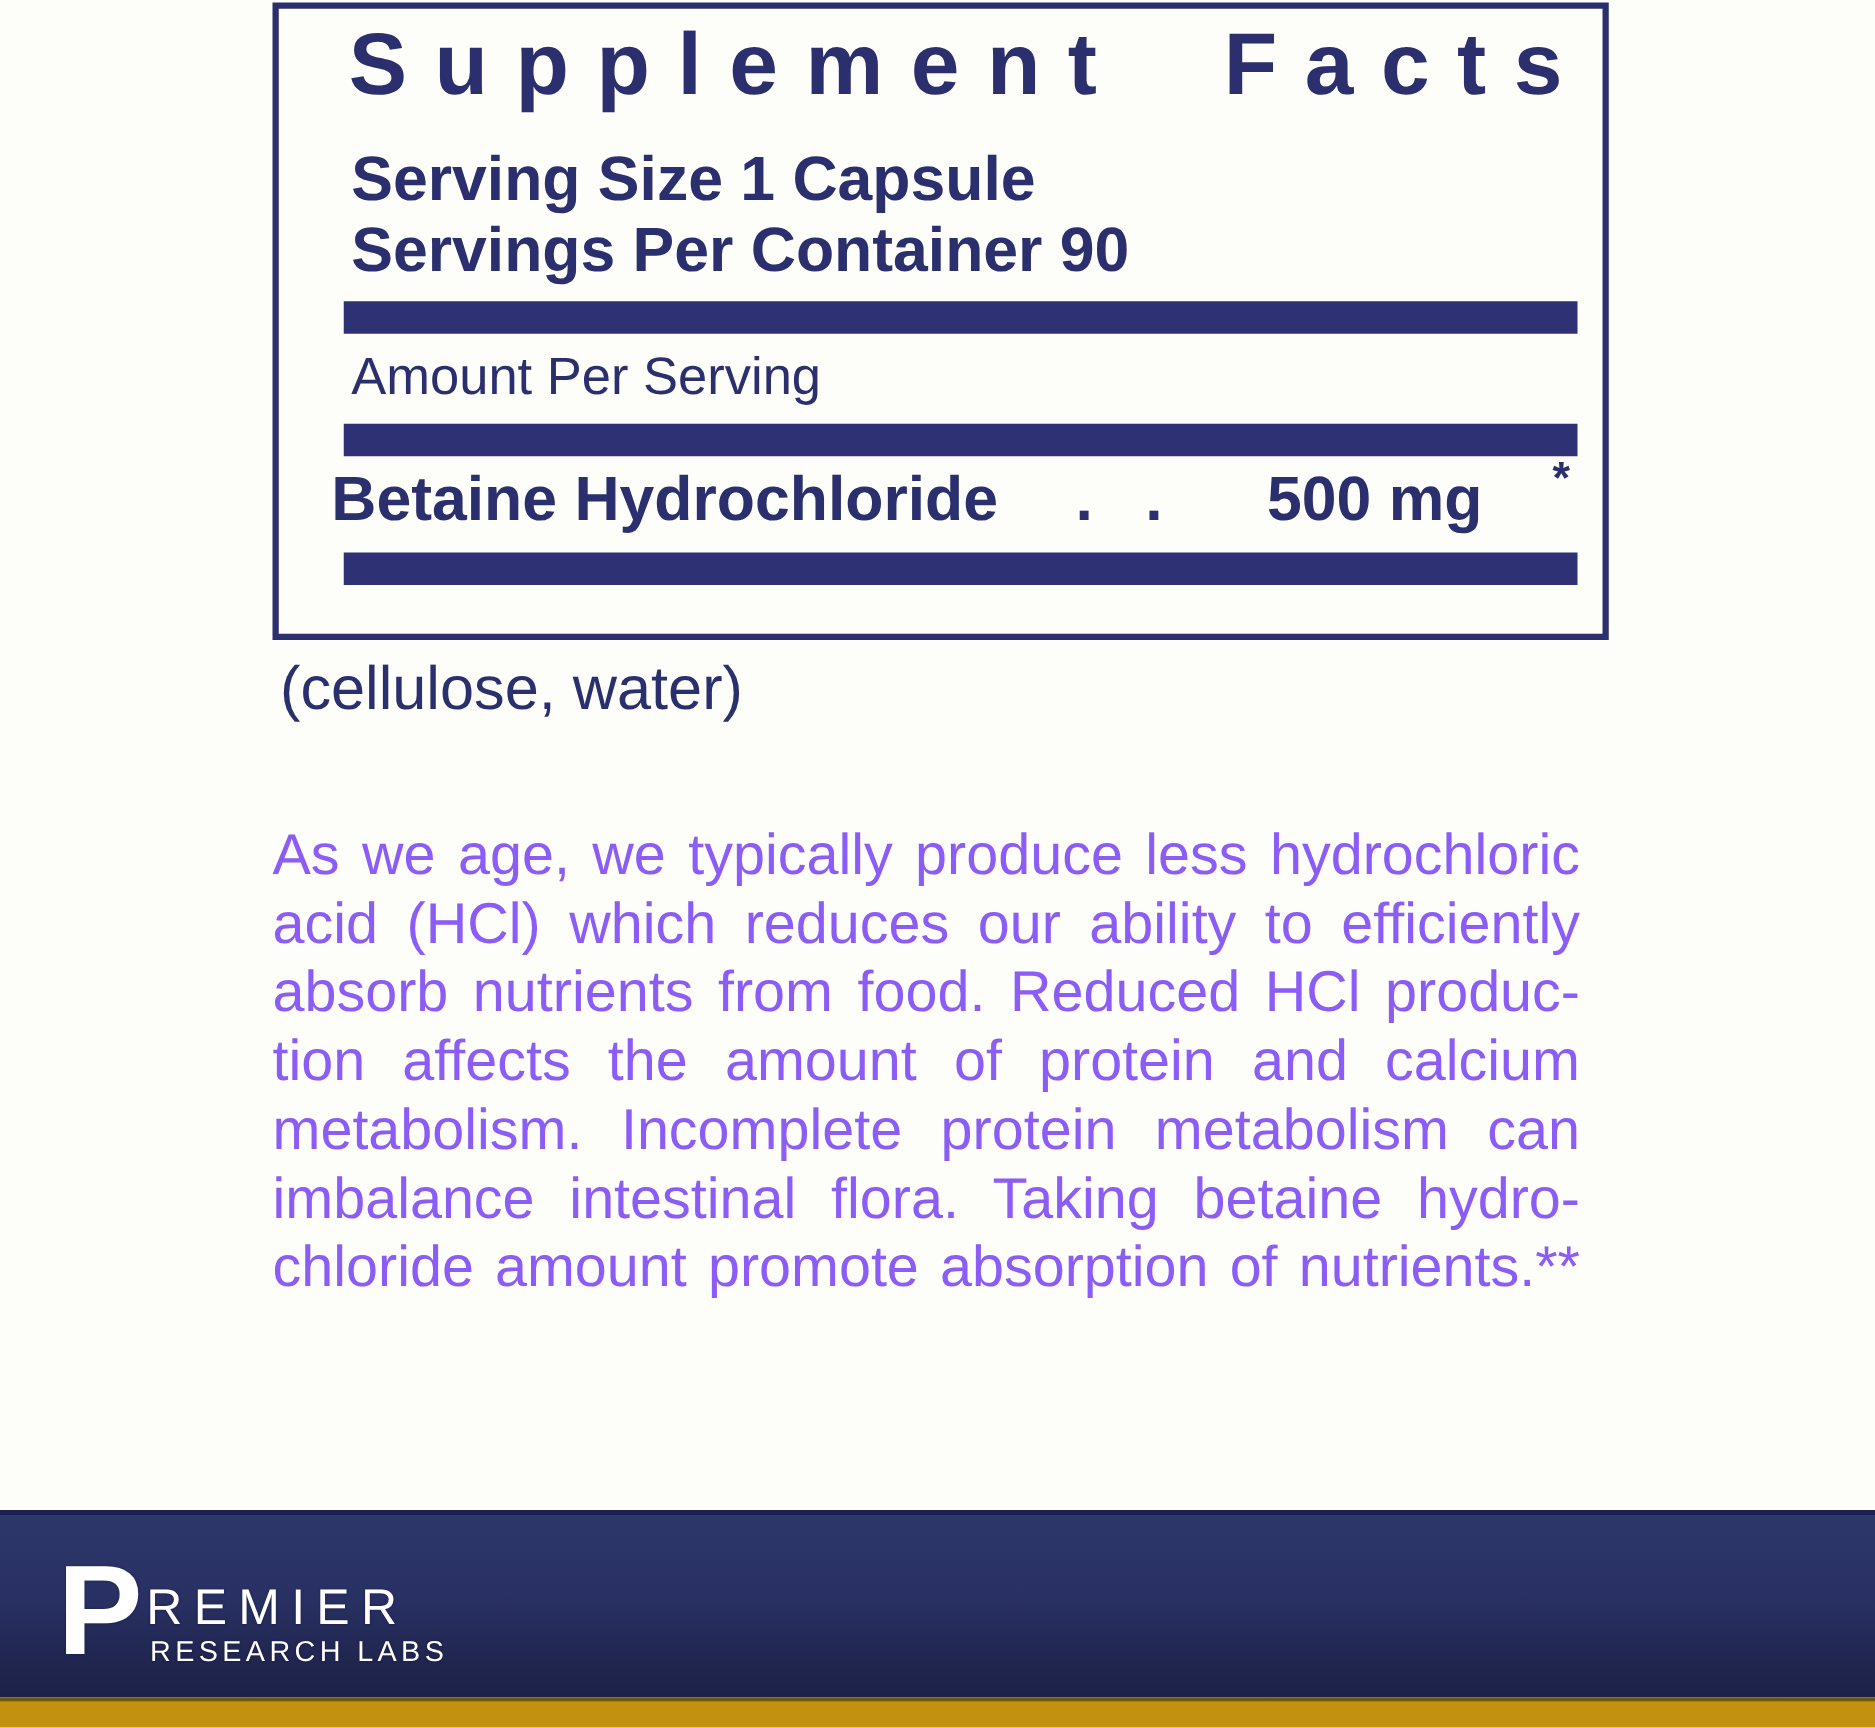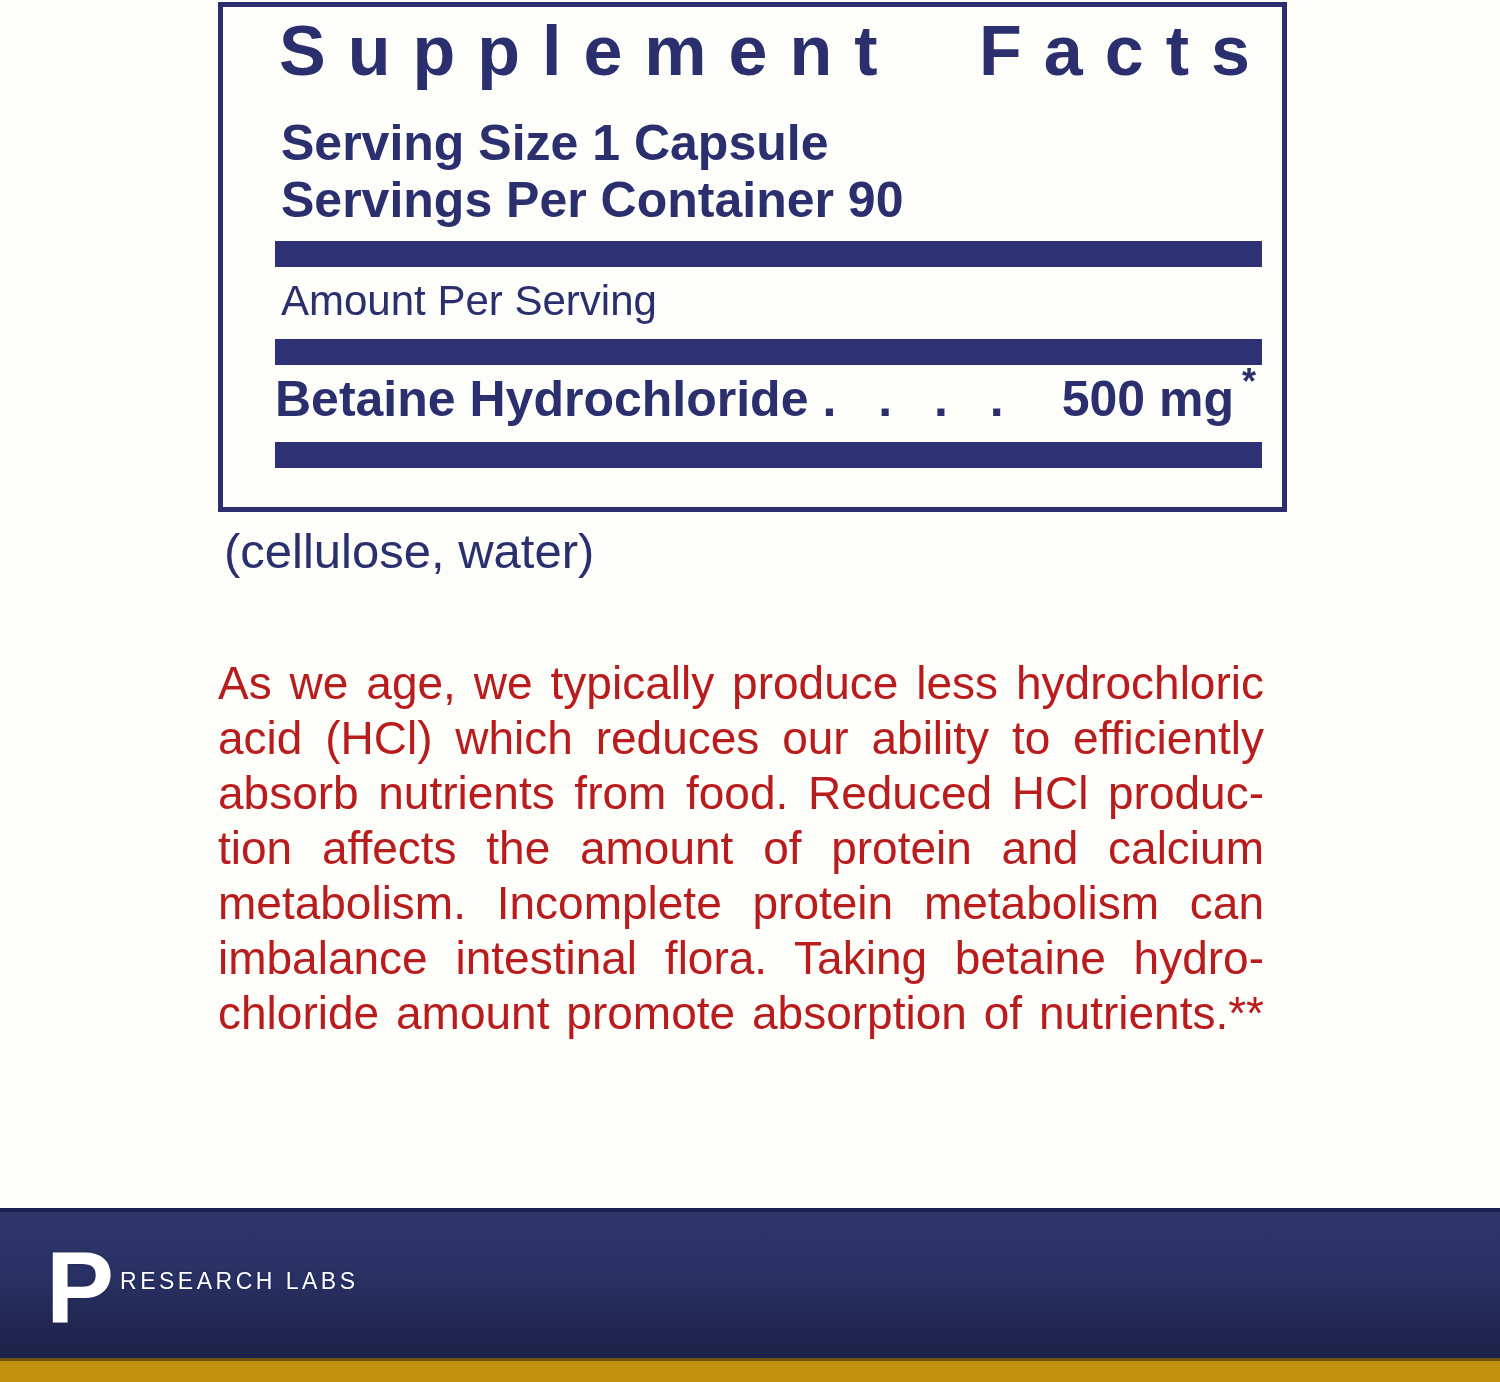--- a/index.html
+++ b/index.html
@@ -56,24 +56,25 @@
   }
   .sf-amount {
     margin: 8px 0 0 26px;
     font-size: 42px;
     line-height: 52px;
     font-weight: 400;
   }
   .sf-row {
     display: flex;
     align-items: baseline;
-    margin: 8px 26px 0 20px;
+    margin: 8px 26px 0 10px;
     font-size: 50px;
     line-height: 52px;
     font-weight: 700;
+    gap: 48px;
   }
   .sf-row .row-name { flex: none; }
   .sf-row .row-dots {
     flex: 1;
     text-align: center;
     letter-spacing: 14px;
     white-space: nowrap;
     overflow: hidden;
     margin: 0 14px;
   }
@@ -111,21 +112,21 @@
   .description {
     position: absolute;
     left: 218px;
     top: 656px;
     width: 1046px;
   }
   .desc-line {
     font-size: 46px;
     line-height: 55px;
     font-weight: 400;
-    color: #b91c1c;
+    color: #8b5cf6;
     text-align: justify;
     text-align-last: justify;
     white-space: nowrap;
     display: flex;
     justify-content: space-between;
   }
   
   .desc-line { display: block; }
 
   
@@ -230,15 +231,16 @@
   <div class="desc-line">imbalance intestinal flora. Taking betaine hydro-</div>
   <div class="desc-line">chloride amount promote absorption of nutrients.**</div>
 </div>
 
 <div class="footer-navy"></div>
 <div class="footer-gold"></div>
 
 <div class="brand-logo">
   <span class="brand-p">P</span>
   <span class="brand-right">
+    <span class="brand-word">REMIER</span>
     <span class="brand-subtitle">RESEARCH LABS</span>
   </span>
 </div>
 
 </body></html>

